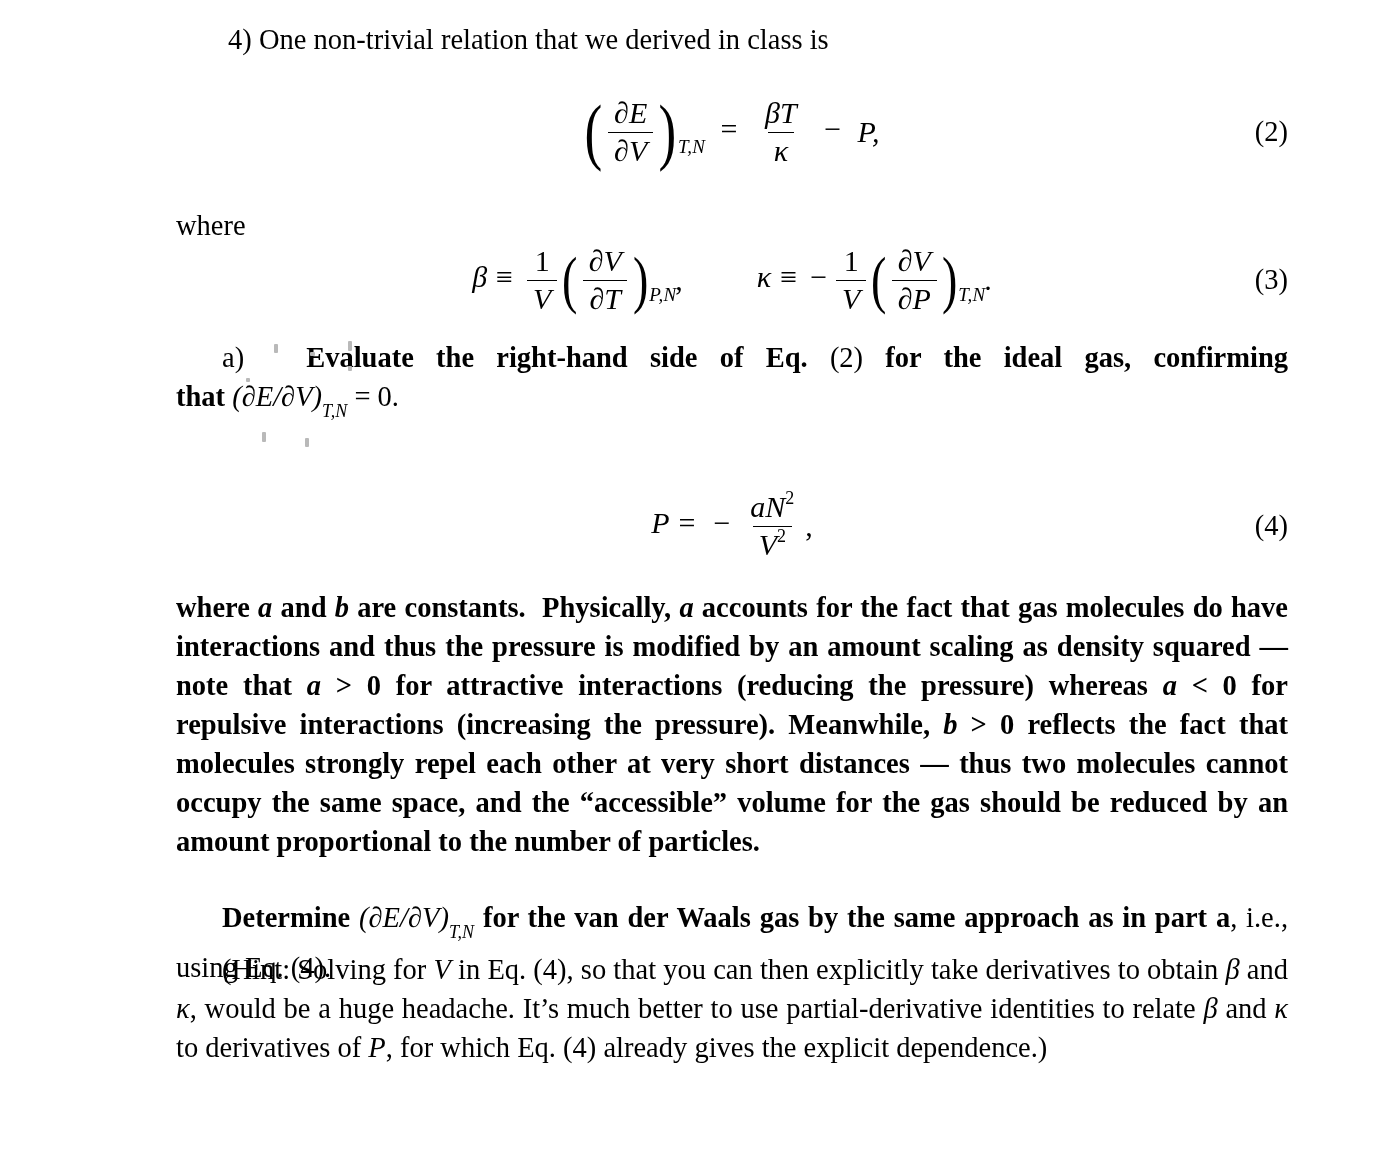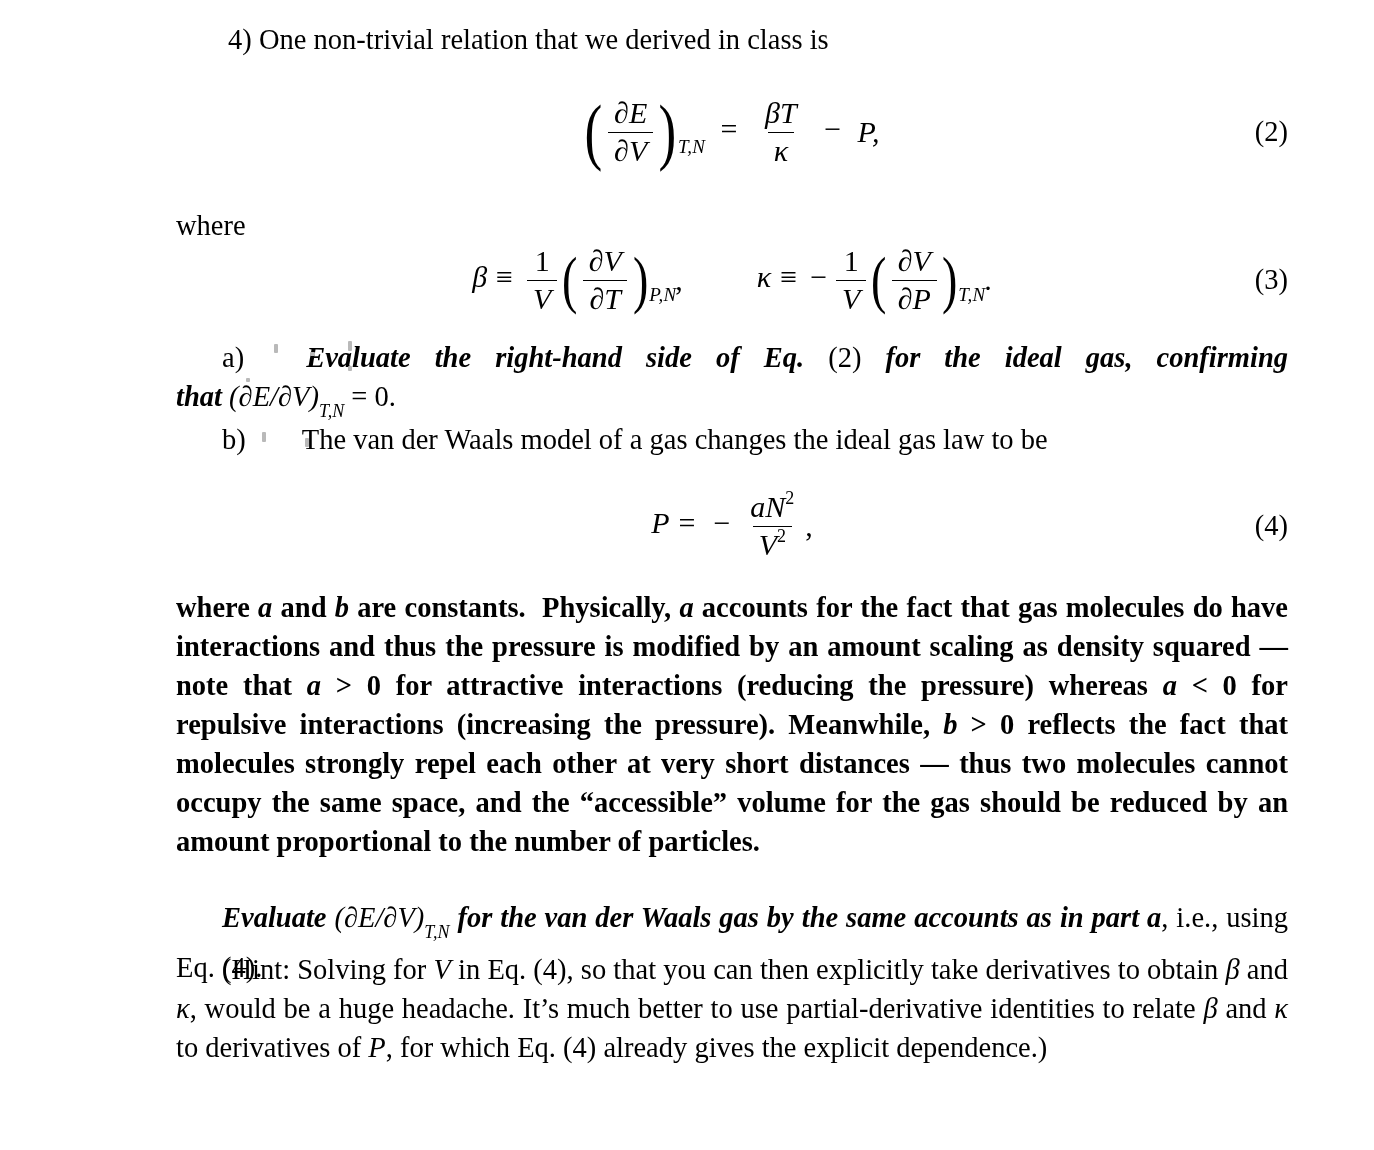--- a/index.html
+++ b/index.html
@@ -45,21 +45,21 @@
     left: 176px;
     width: 400px;
     text-align: left;
   }
   .body-para { top: 588px; font-weight: bold; }
   .hint-para { top: 950px; }
 
   .indent { display: inline-block; width: 46px; }
 
   
-  .bi { font-weight: bold; font-style: italic; }
+  .bi { font-weight: bold; }
   .it { font-style: italic; }
 
   
   .math {
     font-family: "Liberation Serif", "DejaVu Serif", serif;
     font-style: italic;
     white-space: nowrap;
   }
   .mathup { font-style: normal; }
 
@@ -200,40 +200,37 @@
           <span class="den">∂P</span>
         </span><span class="bigparen-sm">)</span><span class="sub">T,N</span><span class="mathup eqterm">.</span>
     </span>
     <span class="eqnum">(3)</span>
   </div>
 
   <div class="para left-col" style="top: 338px;">
     <span class="indent"></span><span>a)</span><span style="display:inline-block;width:62px;"></span><span class="bi">Evaluate the right-hand side of Eq.</span><span class="mathup">&nbsp;</span><span>(2)</span><span>&nbsp;</span><span class="bi">for the ideal gas, confirming that</span><span>&nbsp;</span><span class="math" style="font-weight:normal;"><span>(∂E/∂V)</span><span class="sub-inline">T,N</span><span class="mathup">&nbsp;</span><span class="mathup">= 0.</span></span>
   </div>
 
-  <div class="para left-col" style="top: 420px; text-align: left;">
-    <span class="indent"></span><span>b)</span><span style="display:inline-block;width:56px;"></span><span>The van der Waals model of a gas changes the ideal gas law to be</span>
-  </div>
 
   <div class="eqrow eq4">
     <span class="math eqterm">
       <span>P</span><span class="op">=</span><span class="op">−</span><span class="frac">
           <span class="num"><span>aN</span><span class="sup-inline">2</span></span>
           <span class="den"><span>V</span><span class="sup-inline">2</span></span>
         </span><span class="mathup eqterm">,</span>
     </span>
     <span class="eqnum">(4)</span>
   </div>
 
   <div class="para left-col body-para">
     <span>where </span><span class="it">a</span><span> and </span><span class="it">b</span><span> are constants.&nbsp; Physically, </span><span class="it">a</span><span> accounts for the fact that gas molecules do have interactions and thus the pressure is modified by an amount scaling as density squared — note that </span><span class="it">a</span><span> &gt; 0 for attractive interactions (reducing the pressure) whereas </span><span class="it">a</span><span> &lt; 0 for repulsive interactions (increasing the pressure). Meanwhile, </span><span class="it">b</span><span> &gt; 0 reflects the fact that molecules strongly repel each other at very short distances — thus two molecules cannot occupy the same space, and the “accessible” volume for the gas should be reduced by an amount proportional to the number of particles.</span>
   </div>
 
   <div class="para left-col" style="top: 898px;">
-    <span class="indent"></span><span class="bi">Evaluate</span><span>&nbsp;</span><span class="math"><span>(∂E/∂V)</span><span class="sub-inline">T,N</span></span><span>&nbsp;</span><span class="bi">for the van der Waals gas by the same accounts as in part a</span><span>, i.e., using Eq. (4).</span>
+    <span class="indent"></span><span class="bi">Determine</span><span>&nbsp;</span><span class="math"><span>(∂E/∂V)</span><span class="sub-inline">T,N</span></span><span>&nbsp;</span><span class="bi">for the van der Waals gas by the same approach as in part a</span><span>, i.e., using Eq. (4).</span>
   </div>
 
   <div class="para left-col hint-para">
     <span class="indent"></span><span>(Hint: Solving for </span><span class="it">V</span><span> in Eq. (4), so that you can then explicitly take derivatives to obtain </span><span class="it">β</span><span> and </span><span class="it">κ</span><span>, would be a huge headache.  It’s much better to use partial-derivative identities to relate </span><span class="it">β</span><span> and </span><span class="it">κ</span><span> to derivatives of </span><span class="it">P</span><span>, for which Eq. (4) already gives the explicit dependence.)</span>
   </div>
 
   <div class="speck" style="left:274px; top:344px; width:4px; height:9px;"></div>
   <div class="speck" style="left:310px; top:352px; width:5px; height:4px;"></div>
   <div class="speck" style="left:348px; top:341px; width:4px; height:10px;"></div>
   <div class="speck" style="left:348px; top:366px; width:4px; height:5px;"></div>

